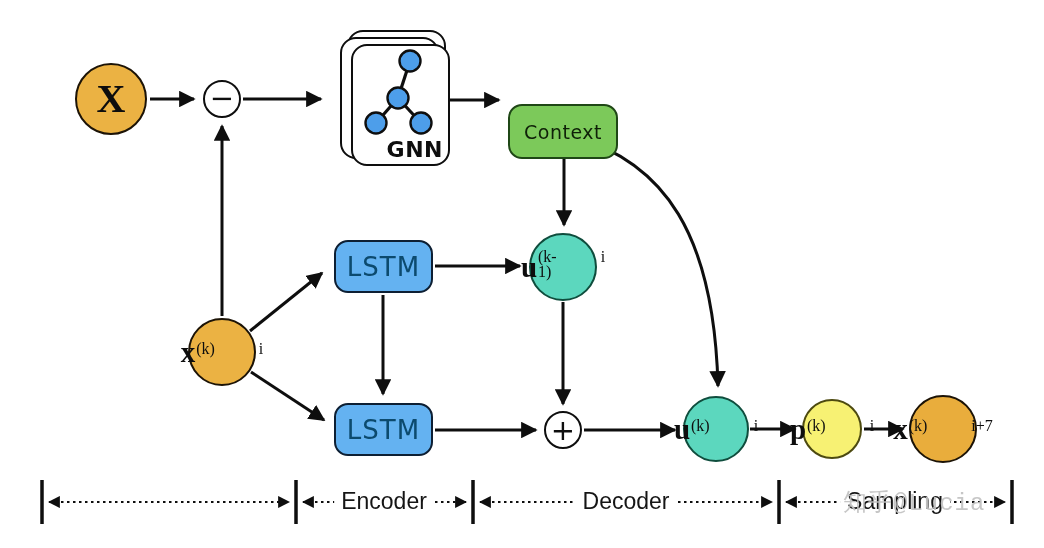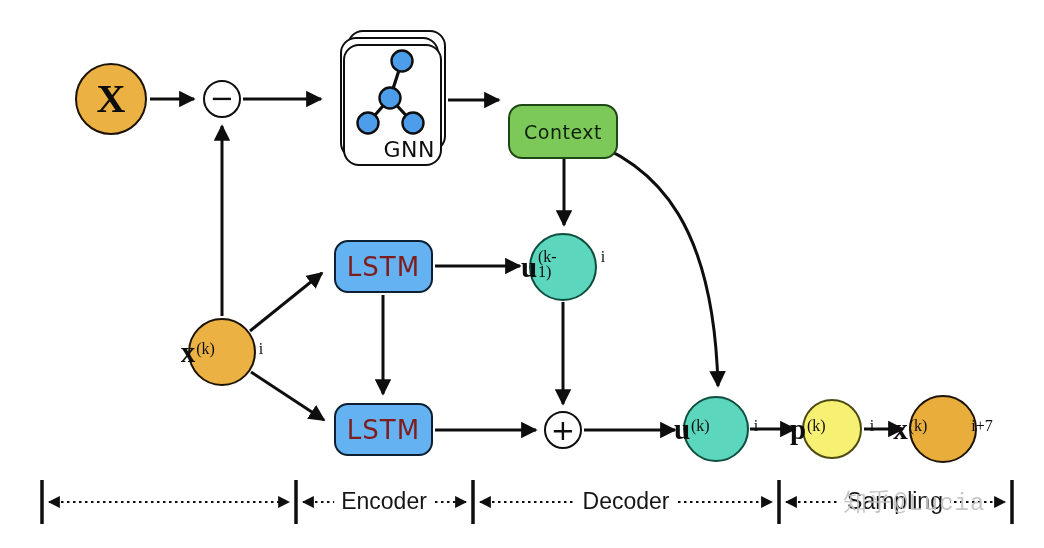--- a/index.html
+++ b/index.html
@@ -18,21 +18,21 @@
       font-size:29px; color:#0e0e0e; line-height:1; padding-bottom:2px;}
   .amber{background:#EBB243;}
   .orange{background:#E9AD3C;}
   .teal{background:#5CD7BE; border-color:#0f4d3d;}
   .yellow{background:#F7F173; border-color:#4d4a10;}
 
   .box{
     position:absolute; border-radius:14px; box-sizing:border-box;
     display:flex; align-items:center; justify-content:center;
   }
-  .lstm{background:#64B2F1; border:2.5px solid #0d1f33; color:#7f1d1d;
+  .lstm{background:#64B2F1; border:2.5px solid #0d1f33; color:#0c4a6e;
         font-size:26px; letter-spacing:1px; font-family:"DejaVu Sans",sans-serif;}
   .context{background:#7CC95A; border:2.5px solid #1f4716; color:#0f2008;
         font-size:19px; letter-spacing:0.5px; font-family:"DejaVu Sans",sans-serif;}
 
   .gnn-card{
     position:absolute; width:99px; height:122px; background:#ffffff;
     border:2.5px solid #0e0e0e; border-radius:16px; box-sizing:border-box;
   }
   .gnn-label{
     position:absolute; right:5px; bottom:2px; font-size:22px; color:#0e0e0e;
@@ -105,21 +105,21 @@
     <div class="circle amber" style="left:75px; top:63px; width:72px; height:72px;">
       <span class="xbig">X</span>
     </div>
 
     <div class="circle op" style="left:203px; top:80px; width:38px; height:38px;">
       <span>−</span>
     </div>
 
     <div class="gnn-card" style="left:347px; top:30px;"></div>
     <div class="gnn-card" style="left:340px; top:37px;"></div>
-    <div class="gnn-card" style="left:343px; top:44px;">
+    <div class="gnn-card" style="left:351px; top:44px;font-weight:bold;">
       <svg width="94" height="117" viewBox="0 0 94 117">
         <g stroke="#0e0e0e" stroke-width="3.2">
           <line x1="45" y1="52" x2="57" y2="15"></line>
           <line x1="45" y1="52" x2="23" y2="77"></line>
           <line x1="45" y1="52" x2="68" y2="77"></line>
         </g>
         <g fill="#4D9EEA" stroke="#0e0e0e" stroke-width="2.4">
           <circle cx="57" cy="15" r="10.5"></circle>
           <circle cx="45" cy="52" r="10.5"></circle>
           <circle cx="23" cy="77" r="10.5"></circle>

